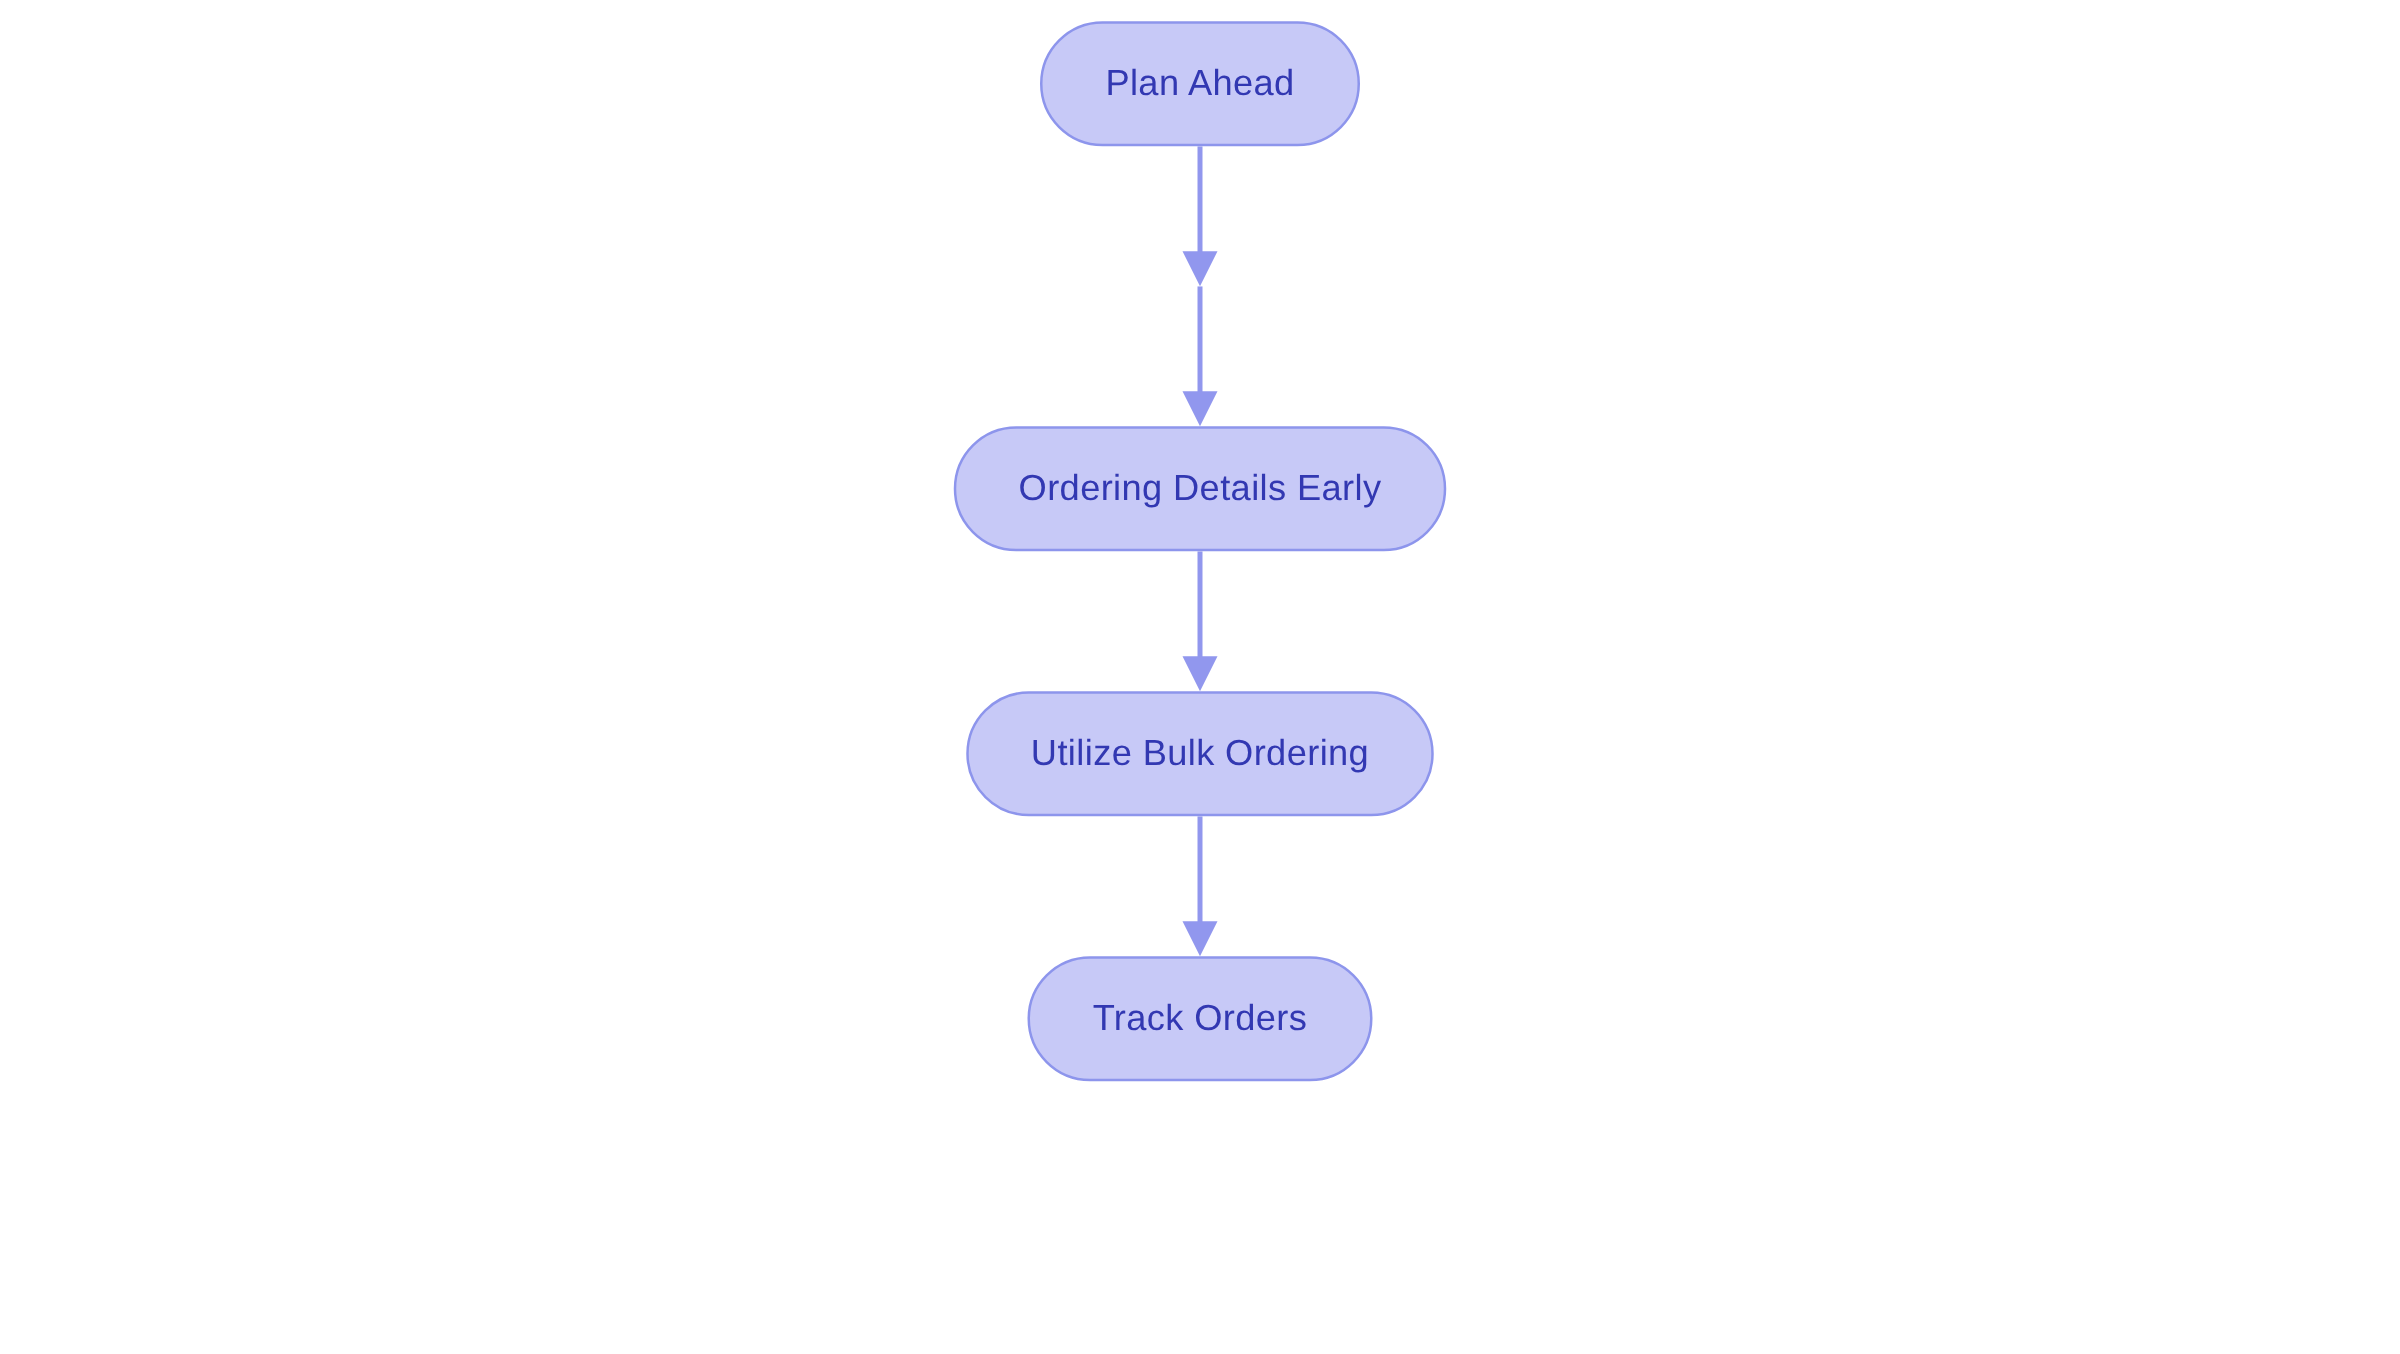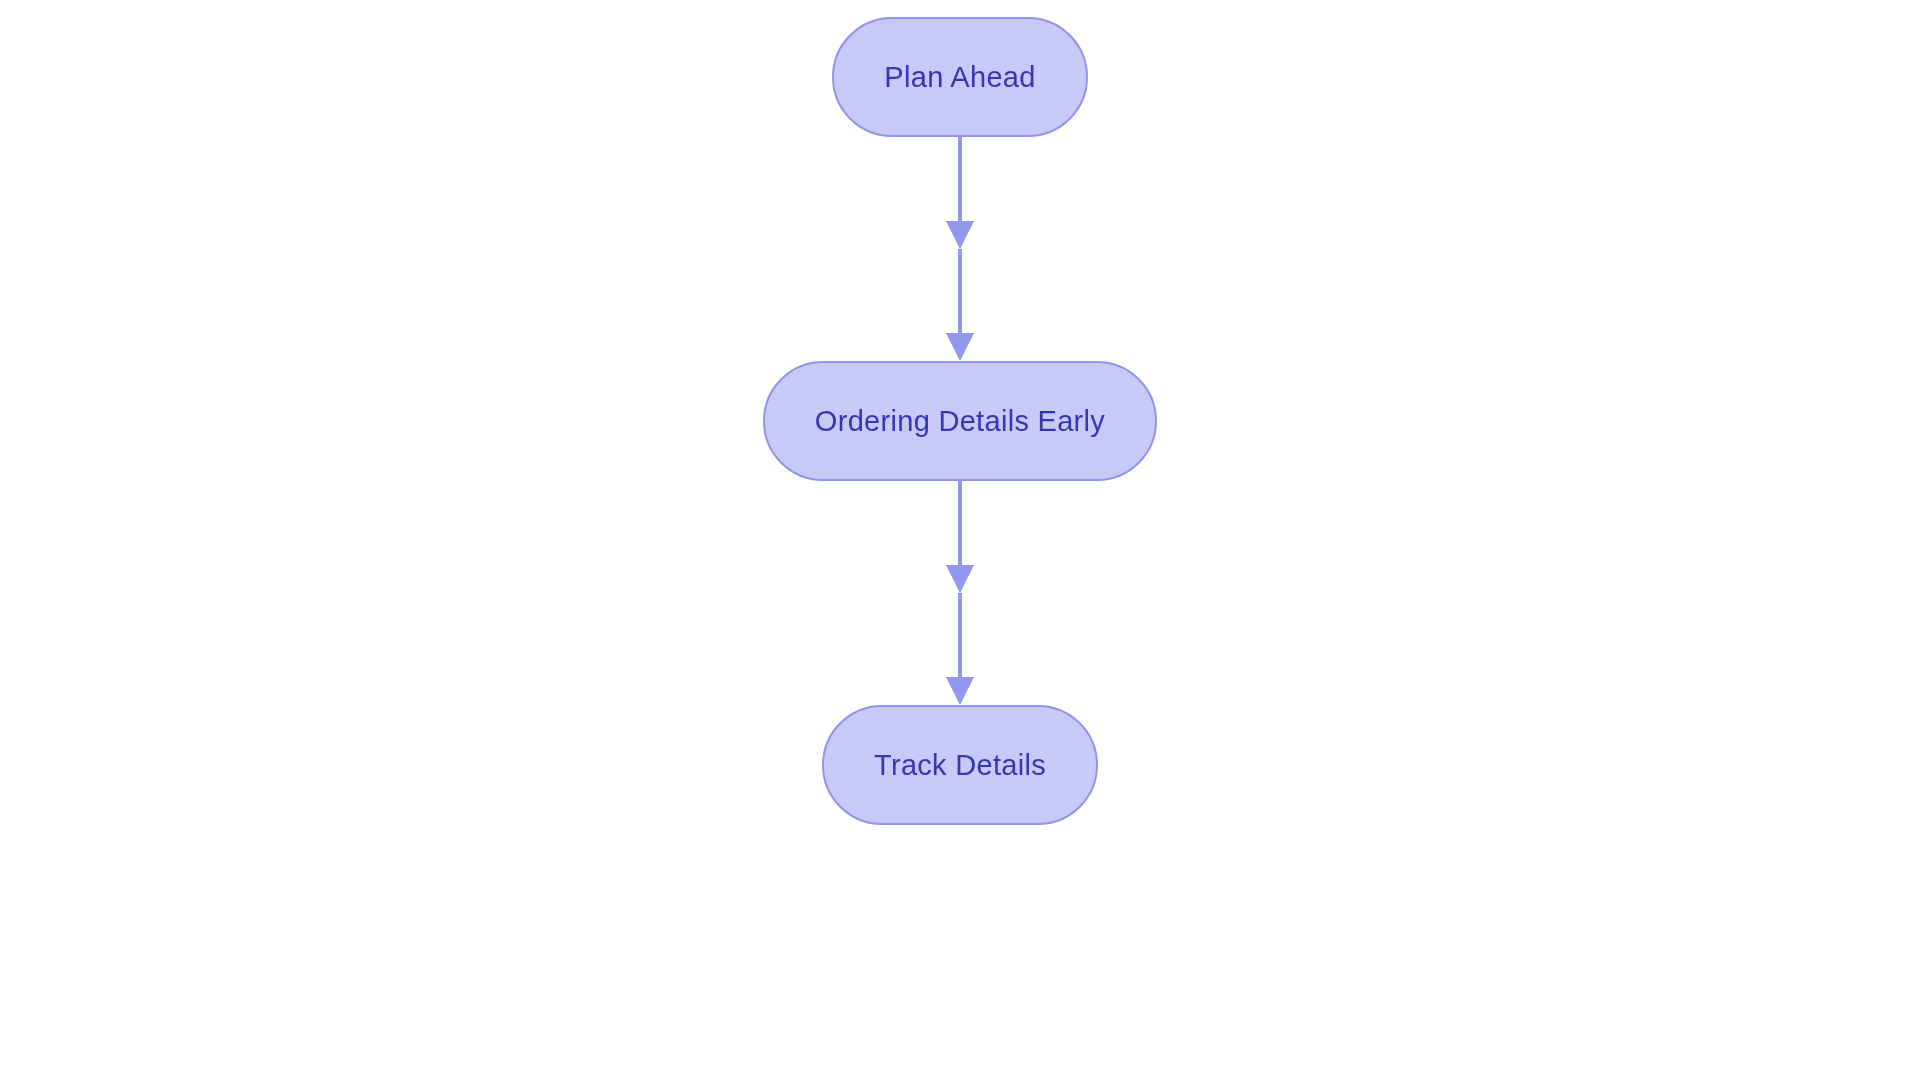--- a/index.html
+++ b/index.html
@@ -27,21 +27,21 @@
     position: absolute;
     left: 0;
     right: 0;
     top: 0;
     padding-top: 17px;
     display: flex;
     flex-direction: column;
     align-items: center;
   }
   .flow-node {
-    height: 120px;
+    height: 100px;
     padding: 0 50px;
     border-radius: 60px;
     background: var(--node-fill);
     border: 2px solid var(--node-border);
     color: var(--node-text);
     font-size: 29px;
     letter-spacing: 0.3px;
     display: flex;
     align-items: center;
     justify-content: center;
@@ -82,24 +82,25 @@
 
     <div class="flow-node">Ordering Details Early</div>
 
     <div class="flow-arrow">
       <svg viewBox="0 0 32 112" xmlns="http://www.w3.org/2000/svg" aria-hidden="true">
         <line x1="16" y1="0" x2="16" y2="86" stroke="currentColor" stroke-width="4"></line>
         <path d="M2,84 L30,84 L16,112 Z" fill="currentColor"></path>
       </svg>
     </div>
 
+    <div class="flow-node">Utilize Bulk Ordering</div>
 
     <div class="flow-arrow">
       <svg viewBox="0 0 32 112" xmlns="http://www.w3.org/2000/svg" aria-hidden="true">
         <line x1="16" y1="0" x2="16" y2="86" stroke="currentColor" stroke-width="4"></line>
         <path d="M2,84 L30,84 L16,112 Z" fill="currentColor"></path>
       </svg>
     </div>
 
-    <div class="flow-node">Track Details</div>
+    <div class="flow-node">Track Orders</div>
 
   </div>
 </div>
 
 </body></html>

